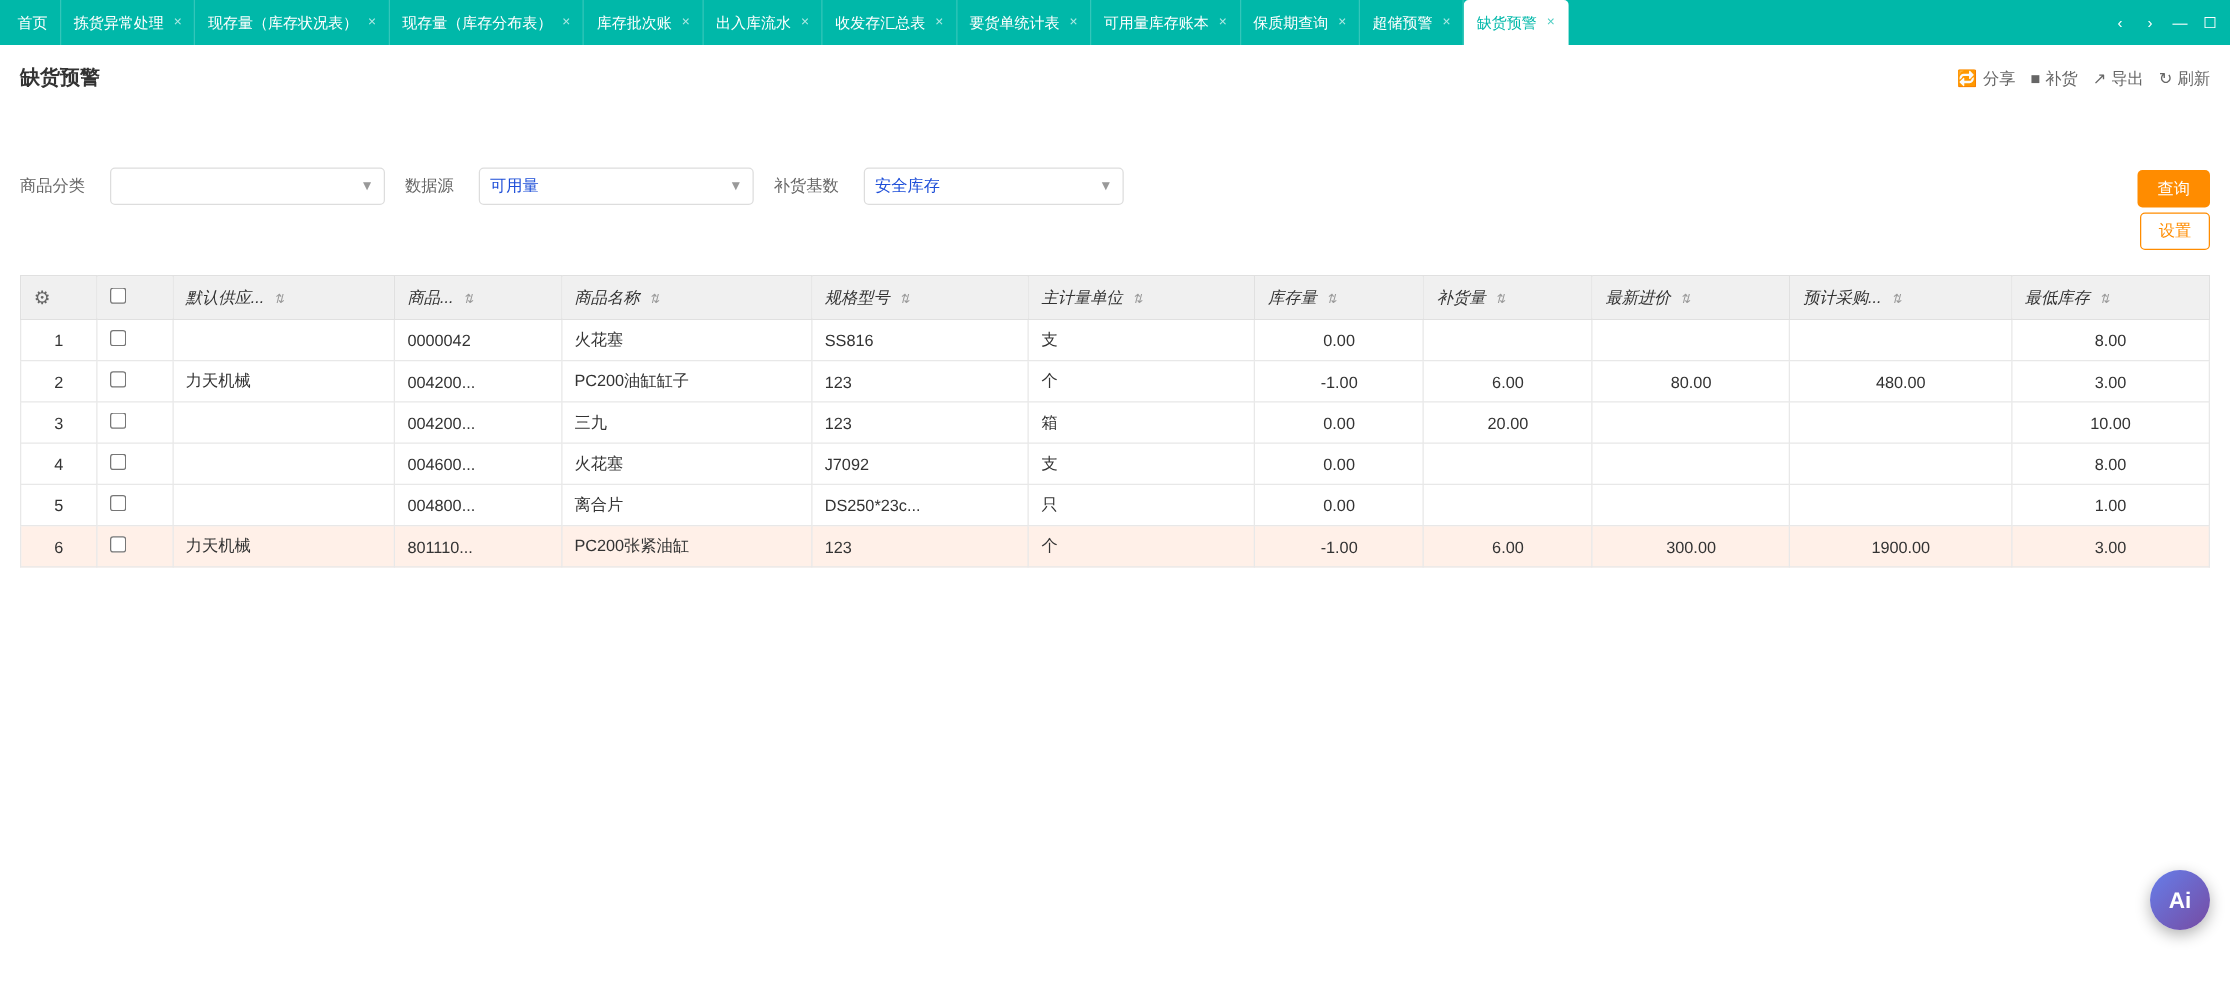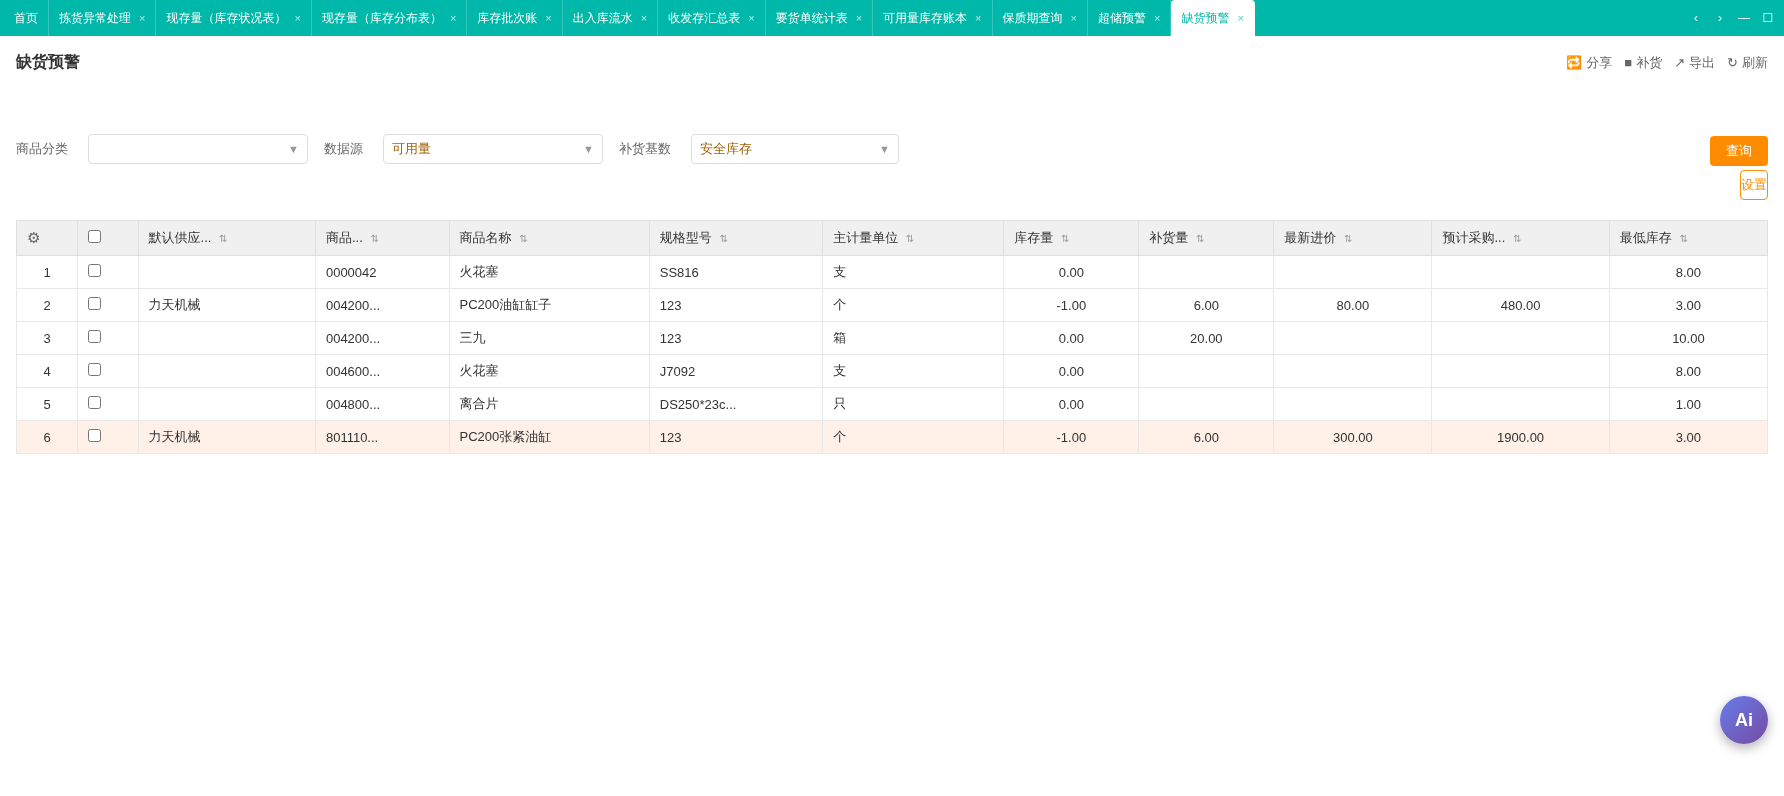--- a/index.html
+++ b/index.html
@@ -122,42 +122,42 @@
       align-items: center;
       justify-content: space-between;
     }
     .filter-select-wide {
       width: 220px;
     }
     .filter-select-medium {
       width: 208px;
     }
     .filter-value {
-      color: #a16207;
+      color: #1d4ed8;
     }
     .filter-arrow {
       color: #999;
       font-size: 11px;
     }
     .btn-query {
       background: #ff8c00;
       color: #fff;
       border: none;
       border-radius: 4px;
       padding: 6px 16px;
       font-size: 13px;
       cursor: pointer;
       height: 30px;
     }
     .btn-settings {
       background: #fff;
       color: #ff8c00;
       border: 1px solid #ff8c00;
       border-radius: 4px;
-      padding: 4px 0;
+      padding: 4px 14px;
       font-size: 13px;
       cursor: pointer;
       height: 30px;
     }
     .filter-right {
       margin-left: auto;
       display: flex;
       flex-direction: column;
       gap: 4px;
       align-items: flex-end;
@@ -175,20 +175,21 @@
       border: 1px solid #e0e0e0;
       padding: 8px 10px;
       text-align: left;
       font-weight: normal;
       color: #333;
       white-space: nowrap;
       position: relative;
     }
     .data-table th.sortable {
       cursor: pointer;
+      font-style: italic;
     }
     .data-table th .sort-icon {
       font-size: 10px;
       color: #999;
       margin-left: 4px;
     }
     .data-table td {
       border: 1px solid #e8e8e8;
       padding: 7px 10px;
       color: #333;

